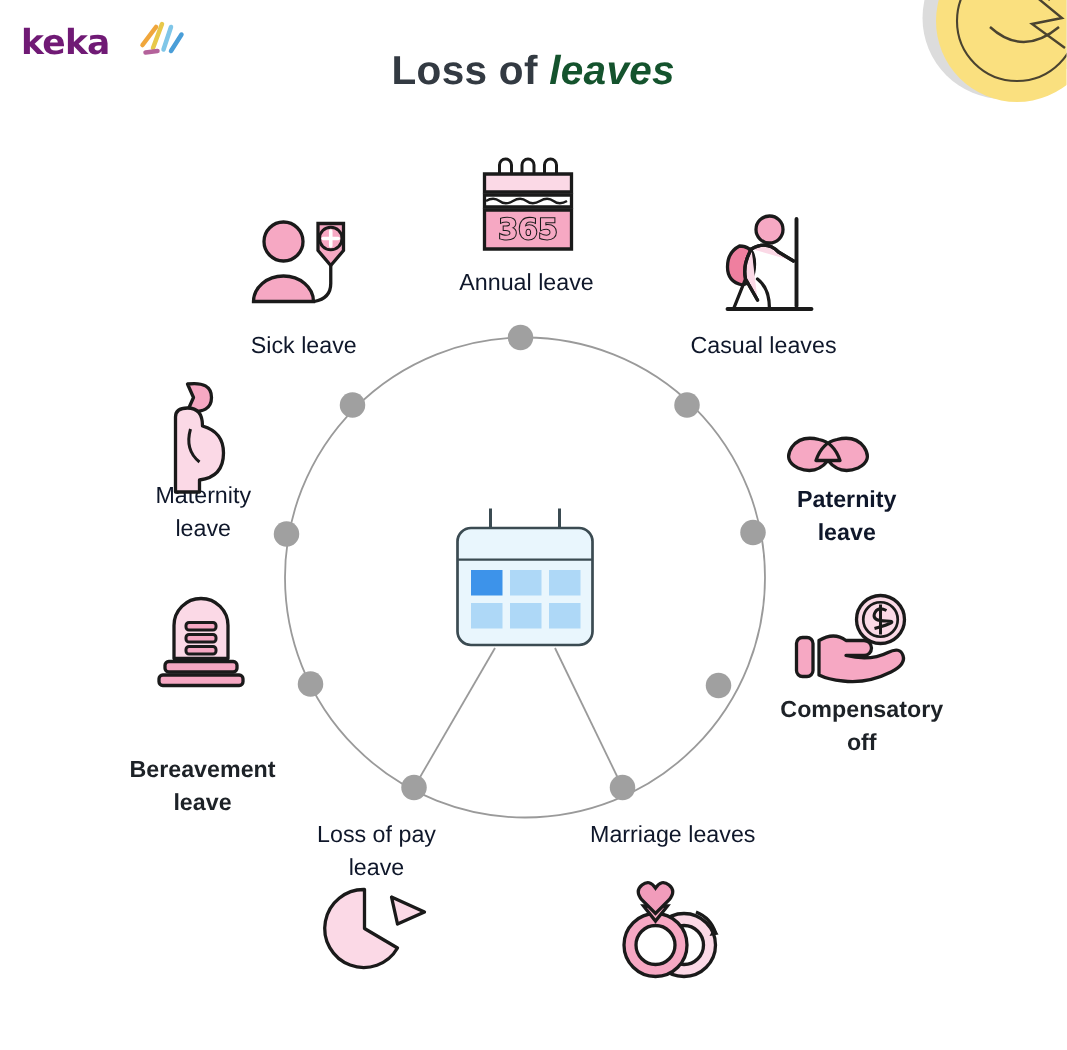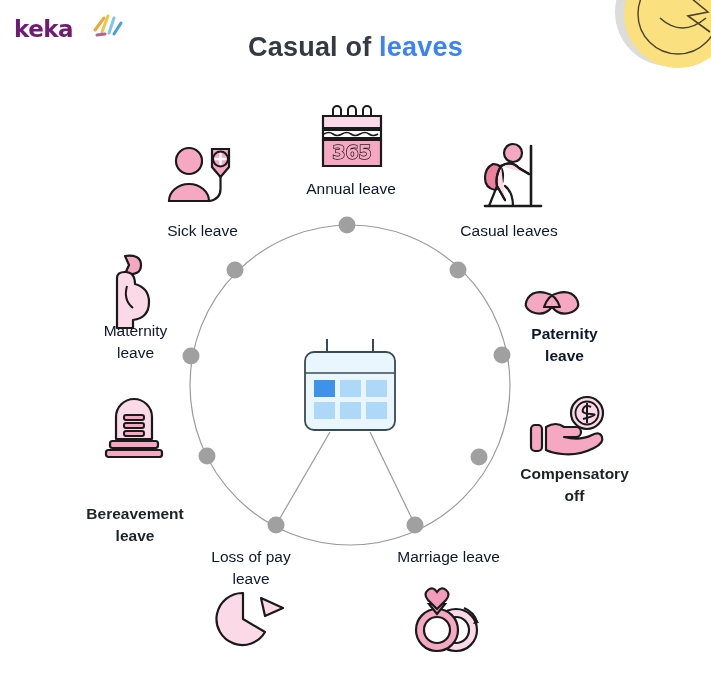--- a/index.html
+++ b/index.html
@@ -68,21 +68,21 @@
     left: 0;
     top: 32px;
     width: 711px;
     text-align: center;
     font-size: 27px;
     font-weight: bold;
     color: #333a42;
     letter-spacing: 0.2px;
     z-index: 4;
   }
-  .title .accent { color: #3b82f6; }
+  .title .accent { color: #14532d; font-style: italic; }
 
   
   .diagram {
     position: absolute;
     left: 0;
     top: 0;
     width: 711px;
     height: 700px;
     z-index: 2;
   }
@@ -129,21 +129,21 @@
       <line x1="4" y1="20" x2="13" y2="8" stroke="#f0a63c"></line>
       <line x1="11" y1="22" x2="17" y2="6" stroke="#e8c84a"></line>
       <line x1="18" y1="23" x2="23" y2="8" stroke="#7fc6e8"></line>
       <line x1="23" y1="24" x2="30" y2="13" stroke="#4a9ed8"></line>
       <line x1="6" y1="25" x2="14" y2="24" stroke="#b4629b"></line>
     </g>
   </svg>
 </div>
 
 <div class="title">
-  <span>Casual of </span><span class="accent">leaves</span>
+  <span>Loss of </span><span class="accent">leaves</span>
 </div>
 
 <svg class="diagram" viewBox="0 0 711 700">
   <g id="ring-group">
       <circle cx="350" cy="385" r="160" fill="none" stroke="#9a9a9a" stroke-width="1.2"></circle>
     </g>
   <g id="spoke-group">
       <line x1="330" y1="432" x2="276" y2="525" stroke="#9a9a9a" stroke-width="1.2"></line>
       <line x1="370" y1="432" x2="415" y2="525" stroke="#9a9a9a" stroke-width="1.2"></line>
     </g>
@@ -179,21 +179,21 @@
 <div class="node-label" id="lbl-3" style="left: 73px; top: 320px; width: 125px;">Maternity
 leave</div>
 <div class="node-label" id="lbl-4" style="left: 502px; top: 323px; width: 125px; font-weight: bold;">Paternity
 leave</div>
 <div class="node-label strong" id="lbl-5" style="left: 64px; top: 463px; width: 142px; margin-top: 40px;">Bereavement
 leave</div>
 <div class="node-label strong" id="lbl-6" style="left: 497px; top: 463px; width: 155px;">Compensatory
 off</div>
 <div class="node-label" id="lbl-7" style="left: 186px; top: 546px; width: 130px; text-align: center;">Loss of pay
 leave</div>
-<div class="node-label" id="lbl-8" style="left: 371px; top: 546px; width: 155px;">Marriage leave</div>
+<div class="node-label" id="lbl-8" style="left: 371px; top: 546px; width: 155px;">Marriage leaves</div>
 
 <svg class="node-icon" id="ico-0" width="78" height="72" viewBox="0 0 78 72" style="left: 313px; top: 100px;">
   <g fill="none" stroke="#1a1a1a" stroke-width="2.2">
     <path d="M10 16 h58 v12 h-58 z" fill="#fbd9e6"></path>
     <path d="M10 30 h58 v8 h-58 z" fill="#ffffff"></path>
     <path d="M10 40 h58 v26 h-58 z" fill="#f6a8c3"></path>
     <path d="M11 34 q5 -3 9 0 t9 0 t9 0 t9 0 t9 0 t9 0" stroke-width="1.6" fill="none"></path>
     <g stroke-width="2">
       <path d="M20 16 v-6 a4 4 0 1 1 8 0 v6"></path>
       <path d="M35 16 v-6 a4 4 0 1 1 8 0 v6"></path>

